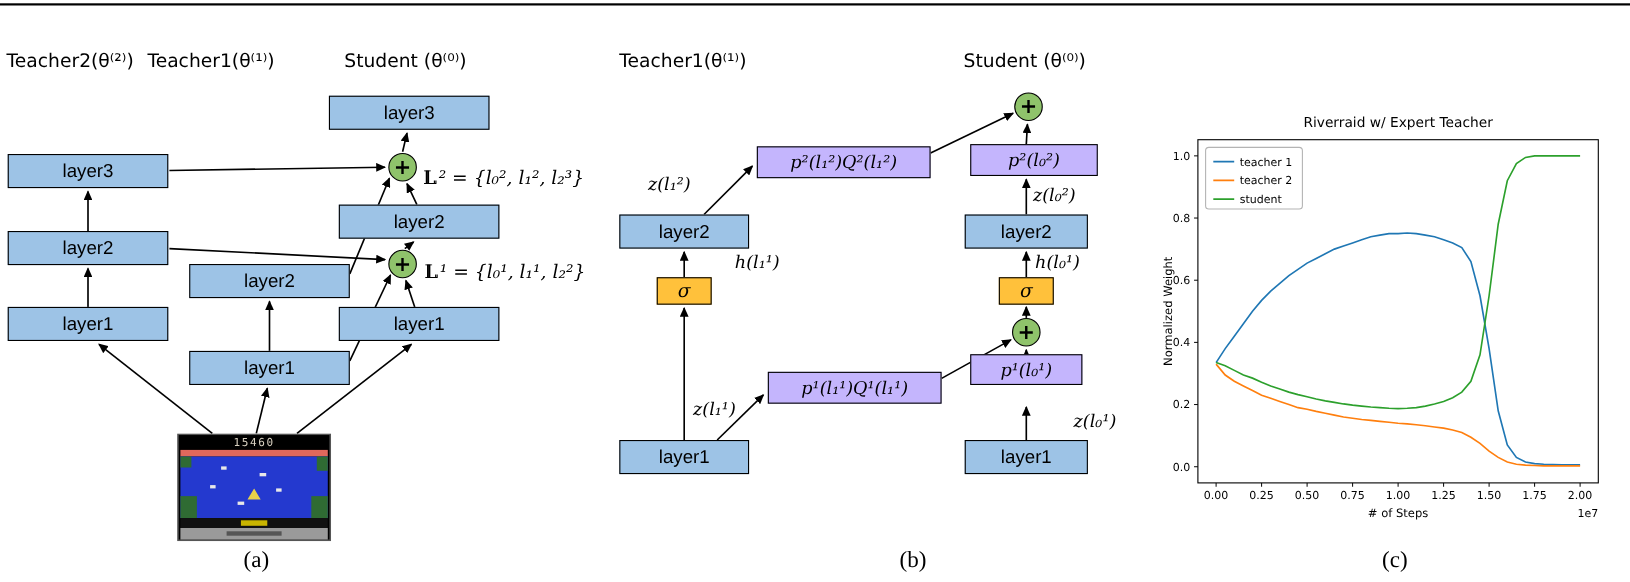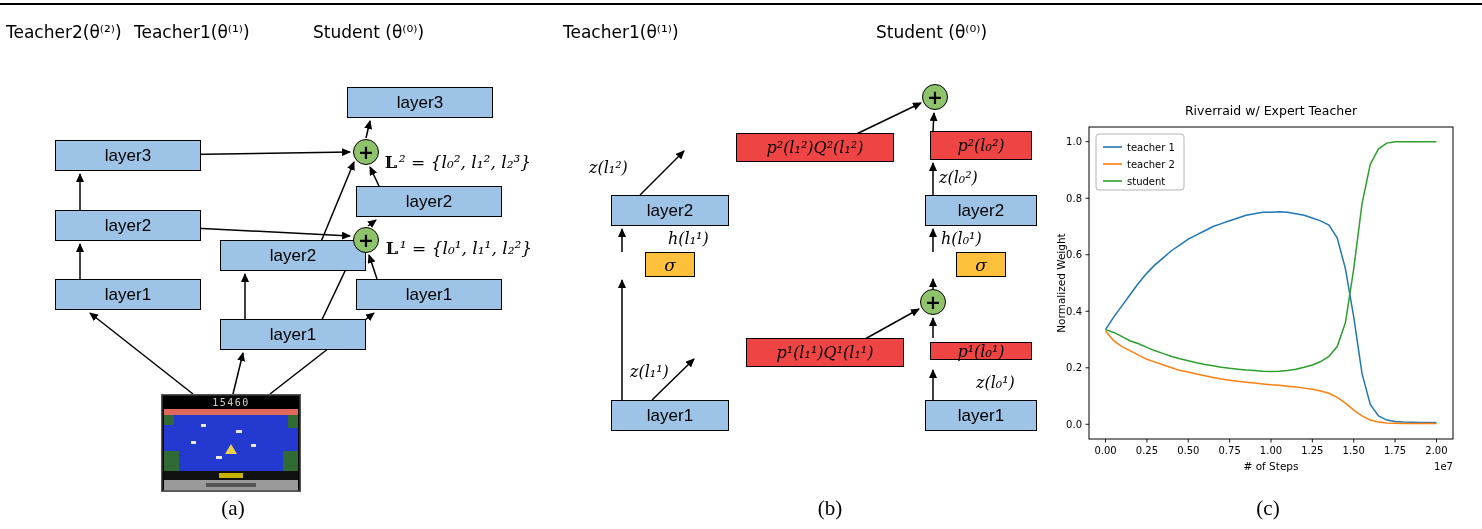--- a/index.html
+++ b/index.html
@@ -4,29 +4,29 @@
 <style>
   * { margin:0; padding:0; box-sizing:border-box; }
   html,body { background:#fff; }
   body {
     width:1482px; height:529px; position:relative; overflow:hidden;
     font-family:"Liberation Sans", sans-serif; color:#000;
   }
   .top-rule { position:absolute; left:0; top:3px; width:1482px; height:2px; background:#000; }
   .wires { position:absolute; left:0; top:0; pointer-events:none; }
   .hdr {
-    position:absolute; font:17px "DejaVu Sans", sans-serif; white-space:nowrap;
+    position:absolute; font:17px "DejaVu Sans", sans-serif; white-space:nowrap;margin-top:24px;
   }
   .box {
     position:absolute; height:31px; border:1.5px solid #000;
     display:flex; align-items:center; justify-content:center;
-    font:17px "Liberation Sans", sans-serif; white-space:nowrap;margin-left:48px;
+    font:17px "Liberation Sans", sans-serif; white-space:nowrap;
   }
   .blue   { background:#9DC3E6; }
-  .green  { background:#ef4444; font:italic 16px "DejaVu Serif", serif; }
+  .green  { background:#c4b5fd; font:italic 16px "DejaVu Serif", serif; }
   .orange { background:#FFC13B; font:italic 17px "DejaVu Serif", serif; }
   .plus {
     position:absolute; width:26px; height:26px; border-radius:50%;
     background:#8FC36B; border:1.6px solid #000;
     display:flex; align-items:center; justify-content:center;
     font:bold 19px/1 "DejaVu Sans", sans-serif;
   }
   .mlabel { position:absolute; font:italic 16px "DejaVu Serif", serif; white-space:nowrap; }
   .setlabel { font-size:17px; }
   .bbL { font-style:normal; text-shadow:-1.4px 0 0 currentColor; margin-right:1.5px; }
@@ -126,25 +126,25 @@
 <div class="hdr" style="left:876px;top:22px">Student (θ⁽⁰⁾)</div>
 
 <div class="box blue" style="left:563px;top:195px;width:118px">layer2</div>
 <div class="box orange" style="left:597px;top:252px;width:50px;height:25px">σ</div>
 <div class="box blue" style="left:563px;top:400px;width:118px">layer1</div>
 
 <div class="box green" style="left:688px;top:133px;width:158px;height:29px">p²(l₁²)Q²(l₁²)</div>
 <div class="box green" style="left:698px;top:338px;width:158px;height:29px">p¹(l₁¹)Q¹(l₁¹)</div>
 
 <div class="plus" style="left:922px;top:84px">+</div>
-<div class="box green" style="left:882px;top:131px;width:102px;height:29px">p²(l₀²)</div>
+<div class="box green" style="left:882px;top:131px;width:116px;height:29px">p²(l₀²)</div>
 <div class="box blue" style="left:877px;top:195px;width:112px">layer2</div>
 <div class="box orange" style="left:908px;top:252px;width:50px;height:25px">σ</div>
 <div class="plus" style="left:920px;top:289px">+</div>
-<div class="box green" style="left:882px;top:342px;width:102px;height:18px">p¹(l₀¹)</div>
+<div class="box green" style="left:882px;top:322px;width:102px;height:28px">p¹(l₀¹)</div>
 <div class="box blue" style="left:877px;top:400px;width:112px">layer1</div>
 
 <div class="mlabel" style="left:589px;top:158px">z(l₁²)</div>
 <div class="mlabel" style="left:668px;top:229px">h(l₁¹)</div>
 <div class="mlabel" style="left:630px;top:362px">z(l₁¹)</div>
 <div class="mlabel" style="left:939px;top:168px">z(l₀²)</div>
 <div class="mlabel" style="left:941px;top:229px">h(l₀¹)</div>
 <div class="mlabel" style="left:976px;top:373px">z(l₀¹)</div>
 
 <div class="cap" style="left:790px;top:496px">(b)</div>

